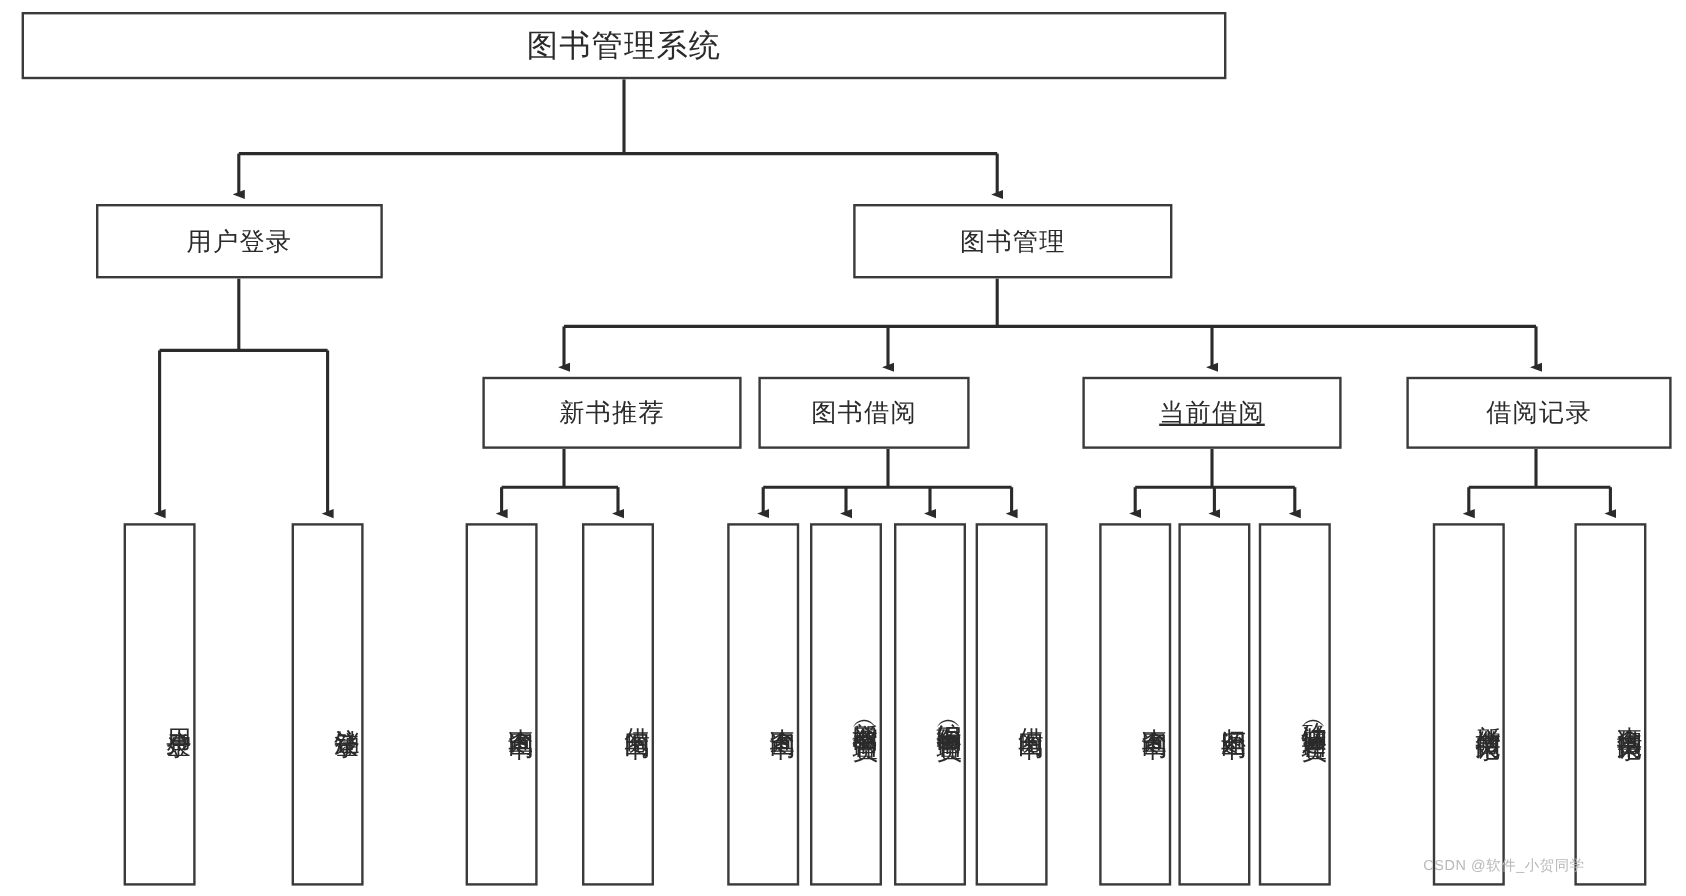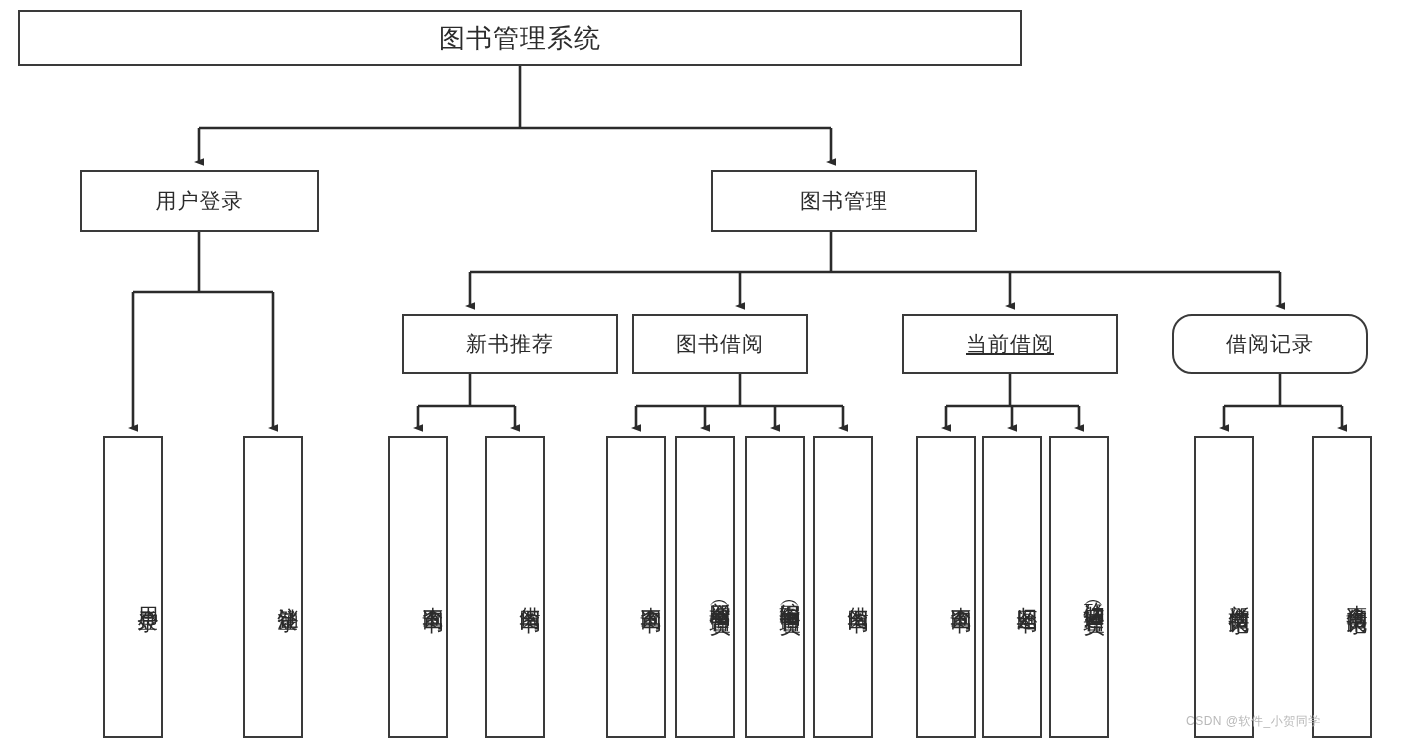--- a/index.html
+++ b/index.html
@@ -134,21 +134,21 @@
 
   <div class="node horiz" style="left:362px; top:314px; width:216px; height:60px;margin-left:40px;">
     <span class="lbl">新书推荐</span>
   </div>
   <div class="node horiz" style="left:632px; top:314px; width:176px; height:60px;">
     <span class="lbl">图书借阅</span>
   </div>
   <div class="node horiz" style="left:902px; top:314px; width:216px; height:60px;text-decoration:underline;">
     <span class="lbl">当前借阅</span>
   </div>
-  <div class="node horiz" style="left:1172px; top:314px; width:196px; height:60px;border-radius:20px;">
+  <div class="node horiz" style="left:1172px; top:314px; width:221px; height:60px;">
     <span class="lbl">借阅记录</span>
   </div>
 
   <div class="node vert" style="left:103px; top:436px; width:60px; height:302px;">
     <span class="lbl">用户登录</span>
   </div>
   <div class="node vert" style="left:243px; top:436px; width:60px; height:302px;">
     <span class="lbl">注销登录</span>
   </div>
 

